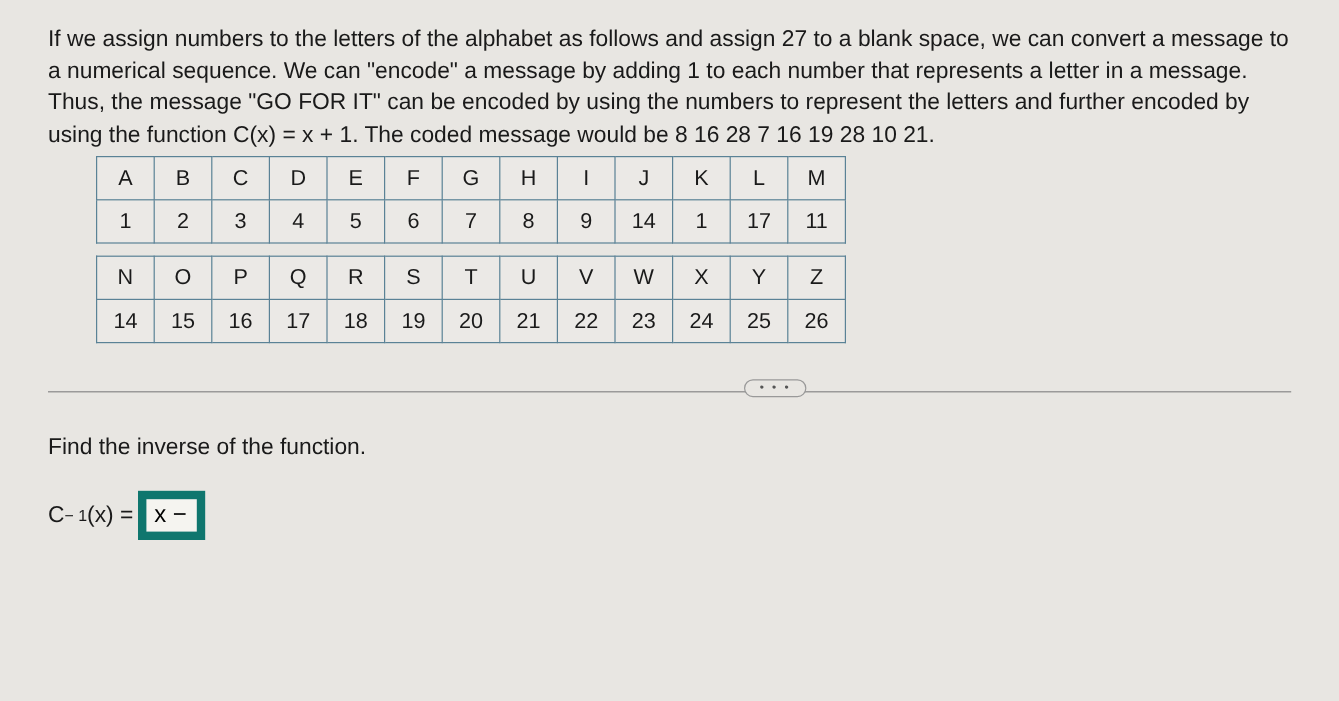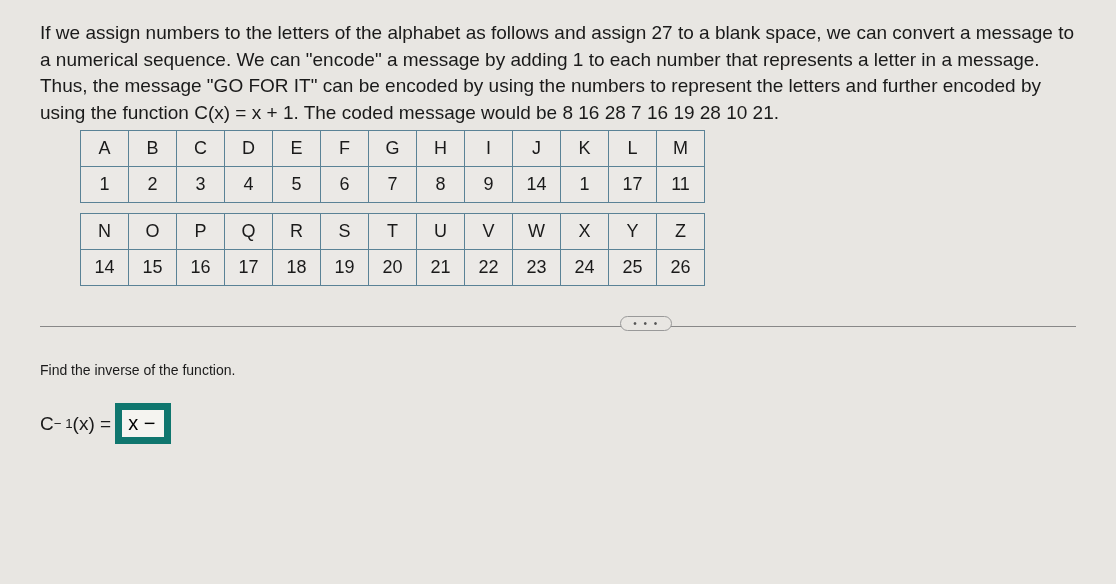--- a/index.html
+++ b/index.html
@@ -52,21 +52,21 @@
       top: -10px;
       background: #e8e6e2;
       border: 1px solid #999;
       border-radius: 10px;
       padding: 1px 12px;
       font-size: 10px;
       letter-spacing: 2px;
       color: #555;
     }
     .prompt-text {
-      font-size: 14px;
+      font-size: 19px;
       margin-bottom: 25px;
     }
     .answer-row {
       font-size: 19px;
       display: flex;
       align-items: center;
     }
     .answer-input {
       border: 7px solid #0f766e;
       background: #f5f4f0;

